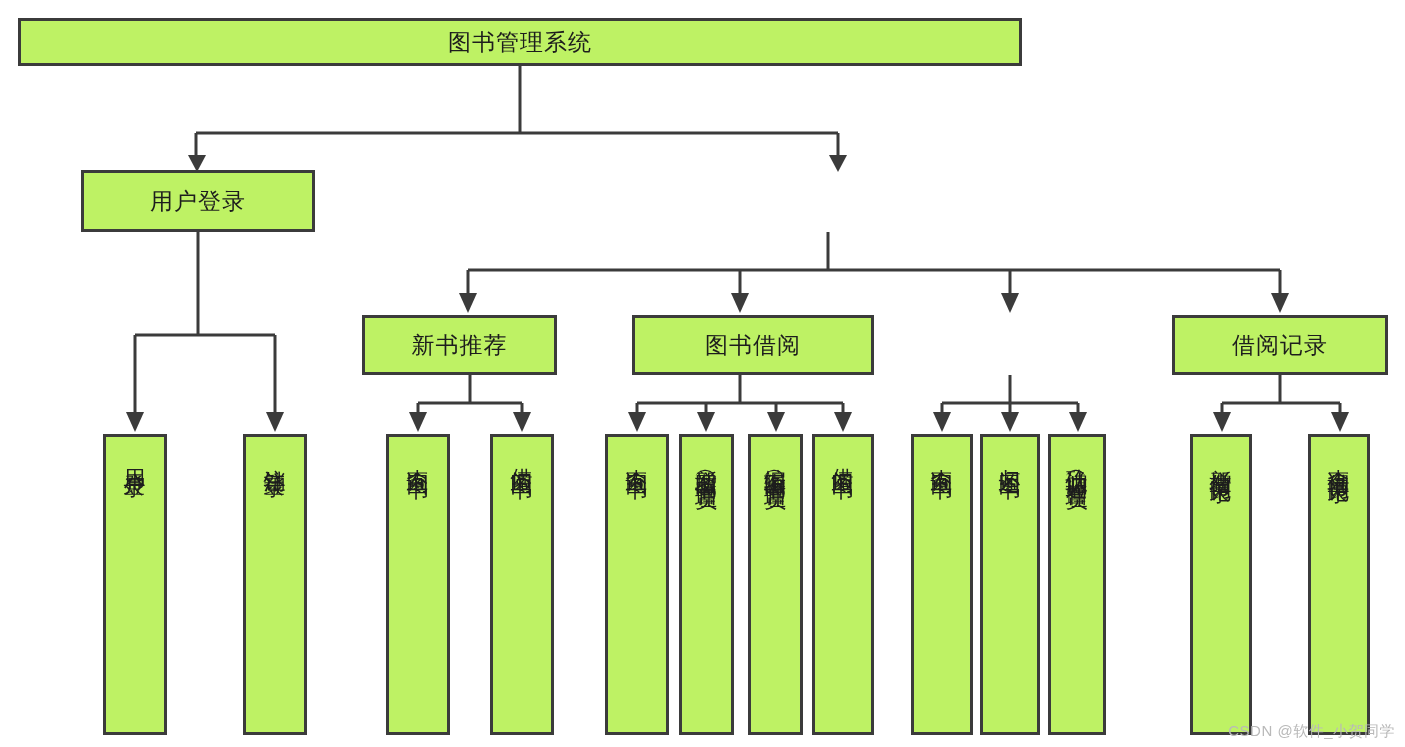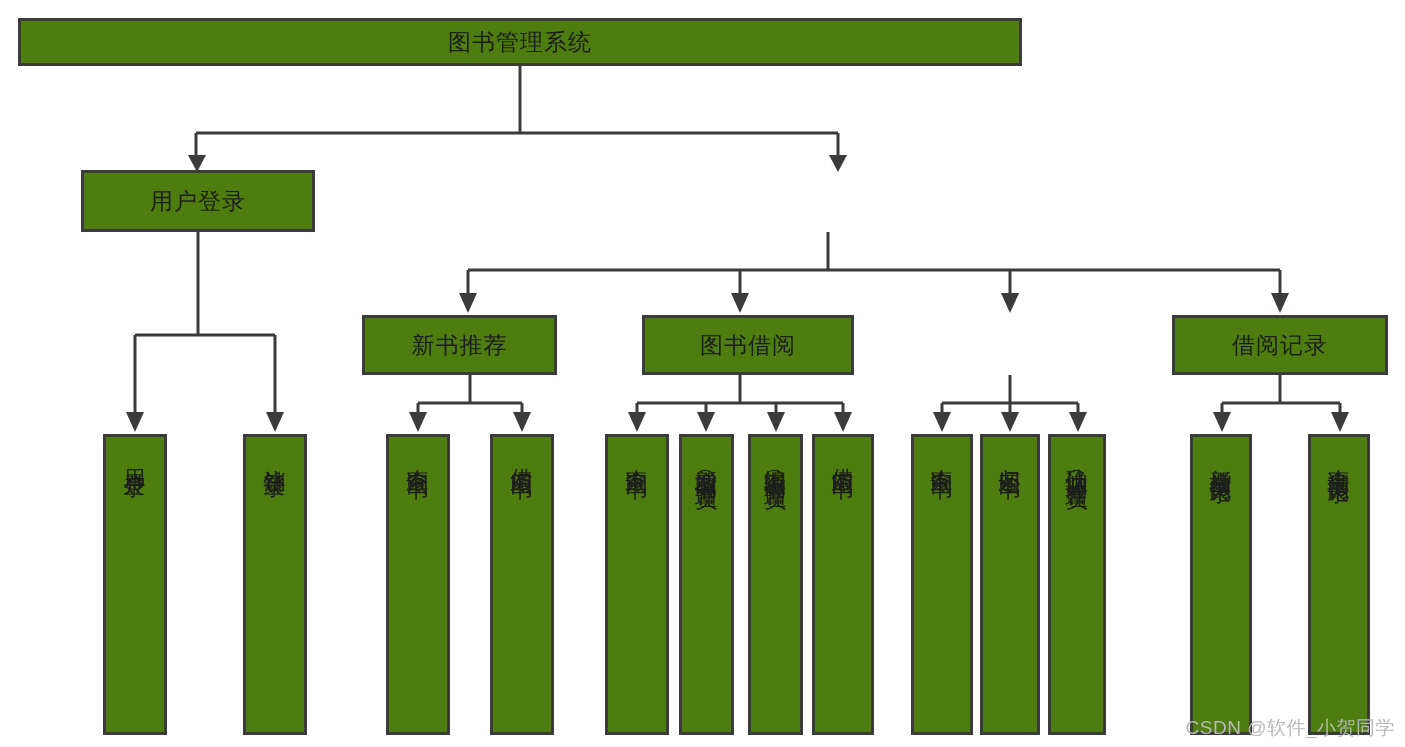--- a/index.html
+++ b/index.html
@@ -21,21 +21,21 @@
     position: absolute;
     left: 0;
     top: 0;
     width: 1405px;
     height: 747px;
   }
   .node {
     position: absolute;
     box-sizing: border-box;
     border: 3px solid #3b3b3b;
-    background: #4d7c0f;
+    background: #bef264;
     color: #1a1a1a;
     display: flex;
     align-items: center;
     justify-content: center;
     z-index: 2;
   }
   .node-label {
     font-size: 23px;
     line-height: 1.15;
     letter-spacing: 1px;
@@ -52,21 +52,21 @@
     text-orientation: upright;
     font-size: 22px;
     letter-spacing: 3px;
     line-height: 1.05;
     white-space: nowrap;
   }
   .watermark {
     position: absolute;
     right: 10px;
     bottom: 6px;
-    font-size: 19px;
+    font-size: 15px;
     color: #b9b9b9;
     letter-spacing: 0.5px;
     z-index: 5;
     white-space: nowrap;
   }
 </style>
 </head>
 <body>
 
 <div id="canvas">
@@ -156,21 +156,21 @@
 
   <div class="node" style="left:81px; top:170px; width:234px; height:62px;">
     <span class="node-label">用户登录</span>
   </div>
 
 
   <div class="node" style="left:362px; top:315px; width:195px; height:60px;">
     <span class="node-label">新书推荐</span>
   </div>
 
-  <div class="node" style="left:632px; top:315px; width:212px; height:60px;margin-left:10px;">
+  <div class="node" style="left:632px; top:315px; width:242px; height:60px;">
     <span class="node-label">图书借阅</span>
   </div>
 
 
   <div class="node" style="left:1172px; top:315px; width:216px; height:60px;">
     <span class="node-label">借阅记录</span>
   </div>
 
   <div class="node vertical" style="left:103px; top:434px; width:64px; height:301px;">
     <span class="node-label">用户登录</span>

